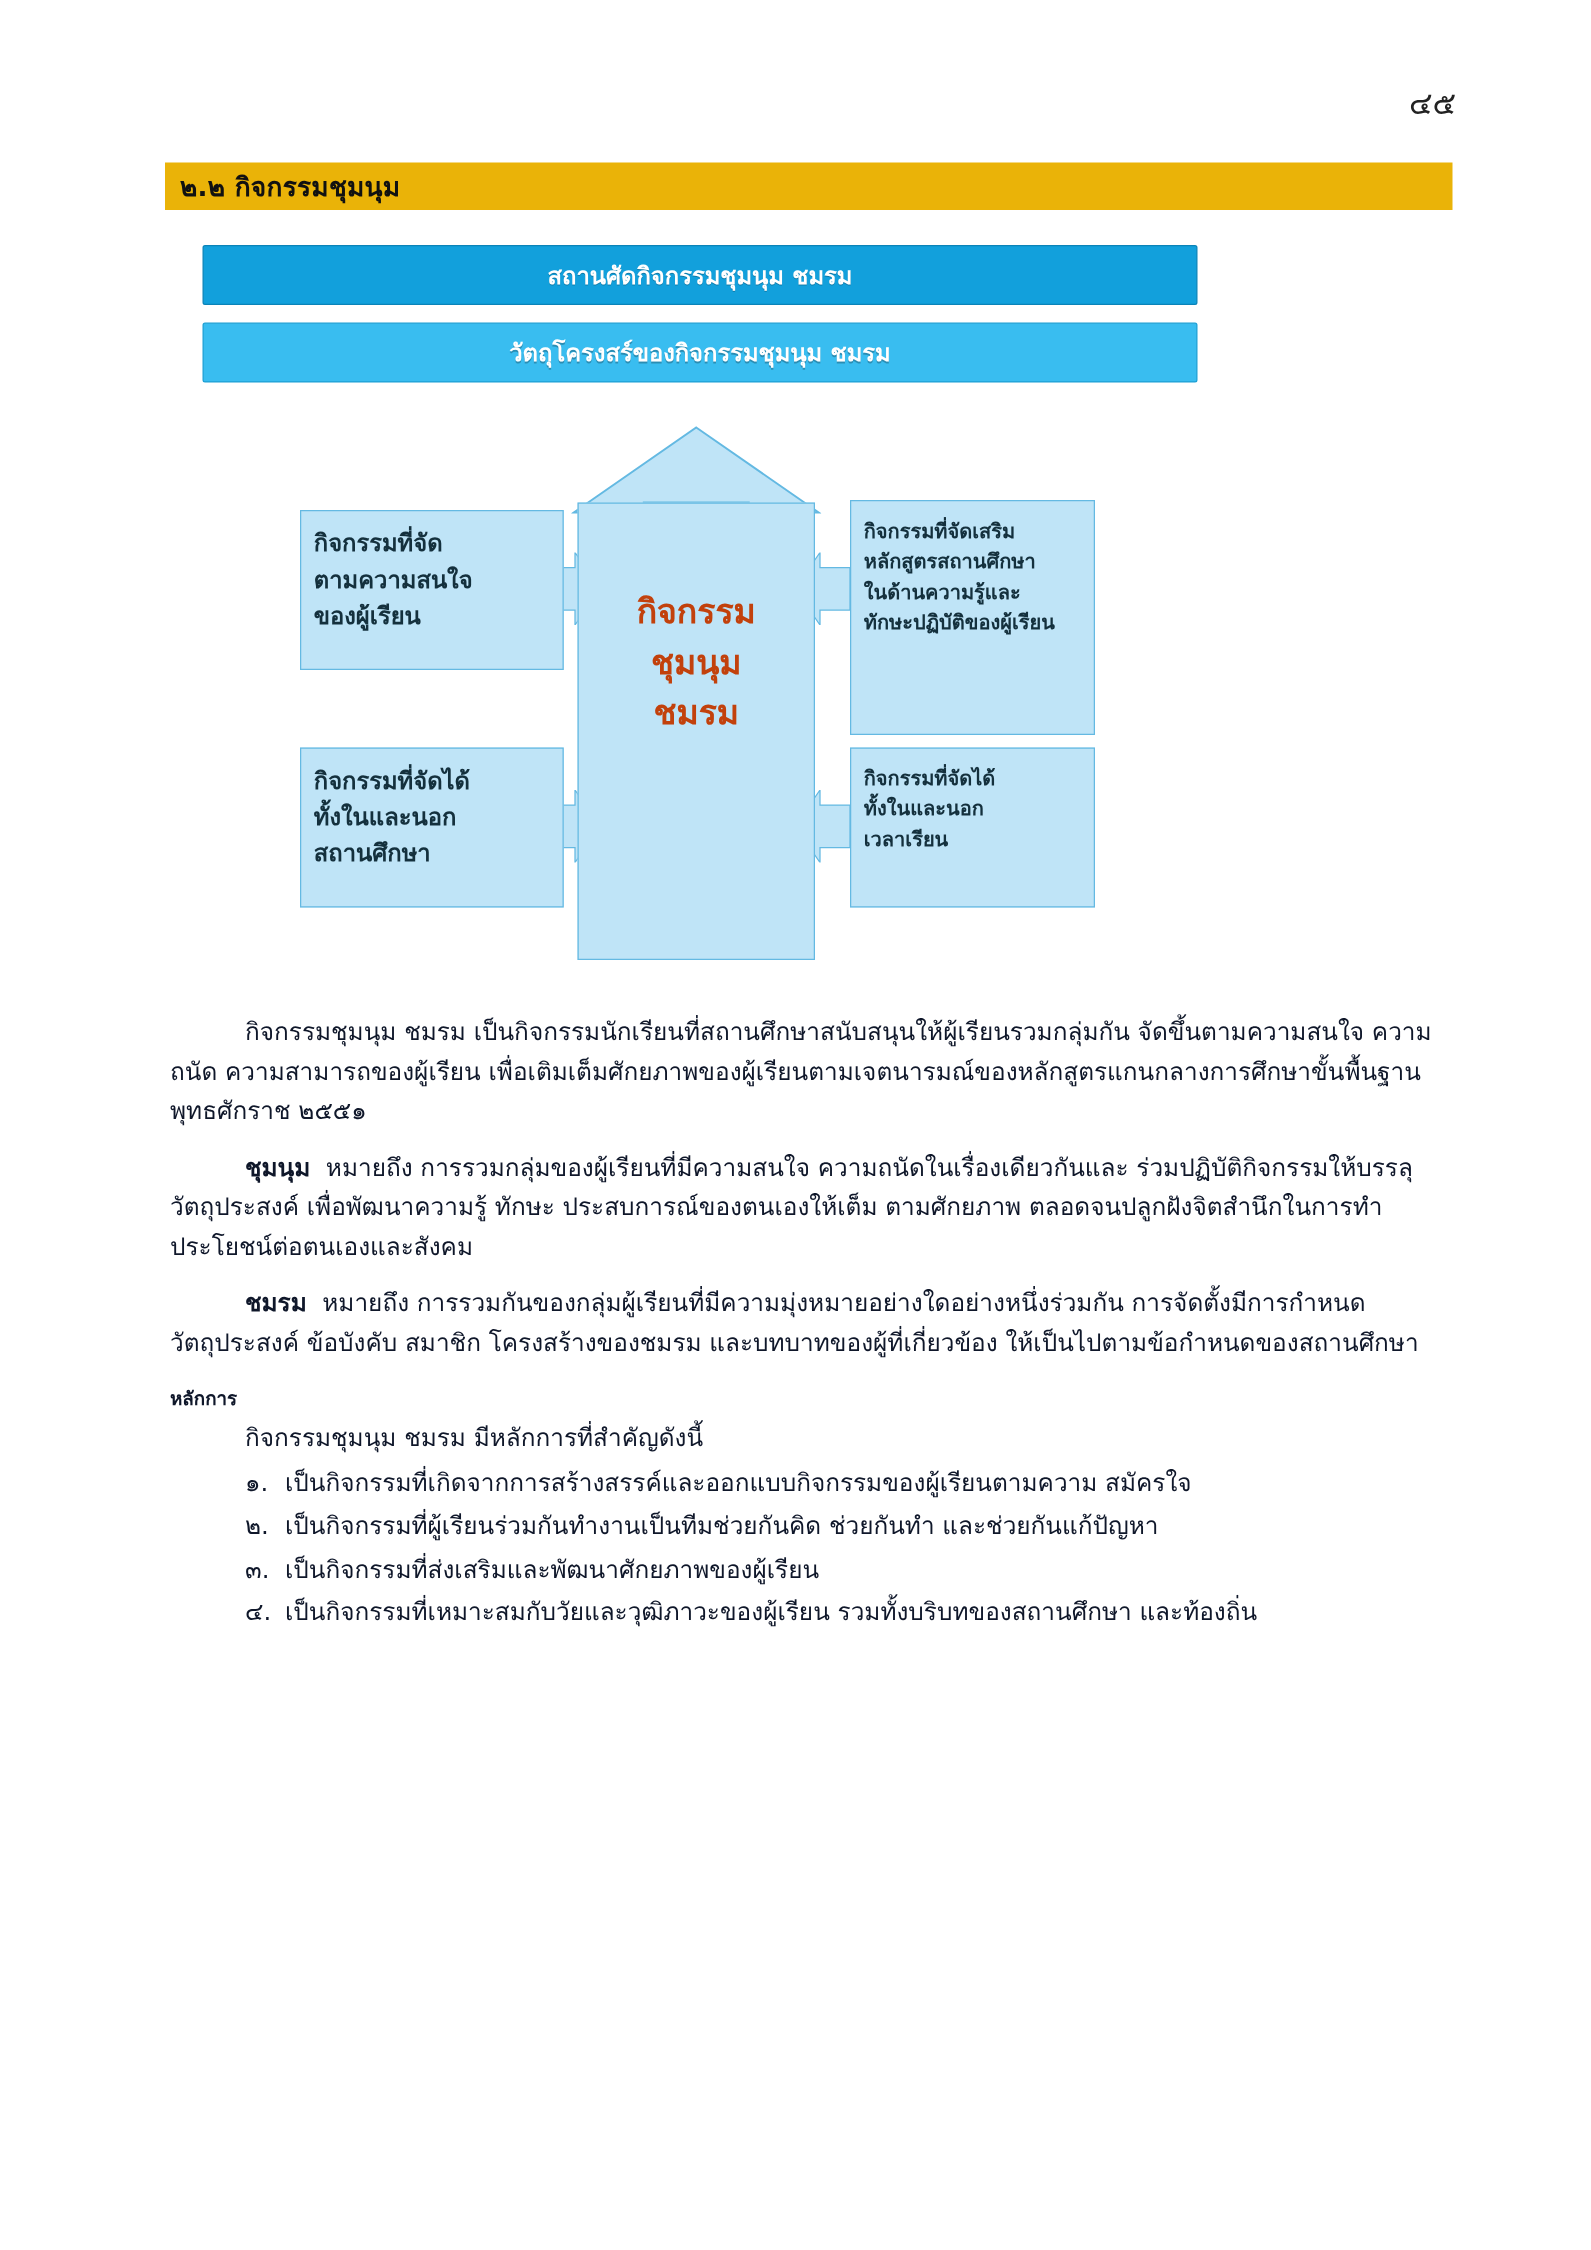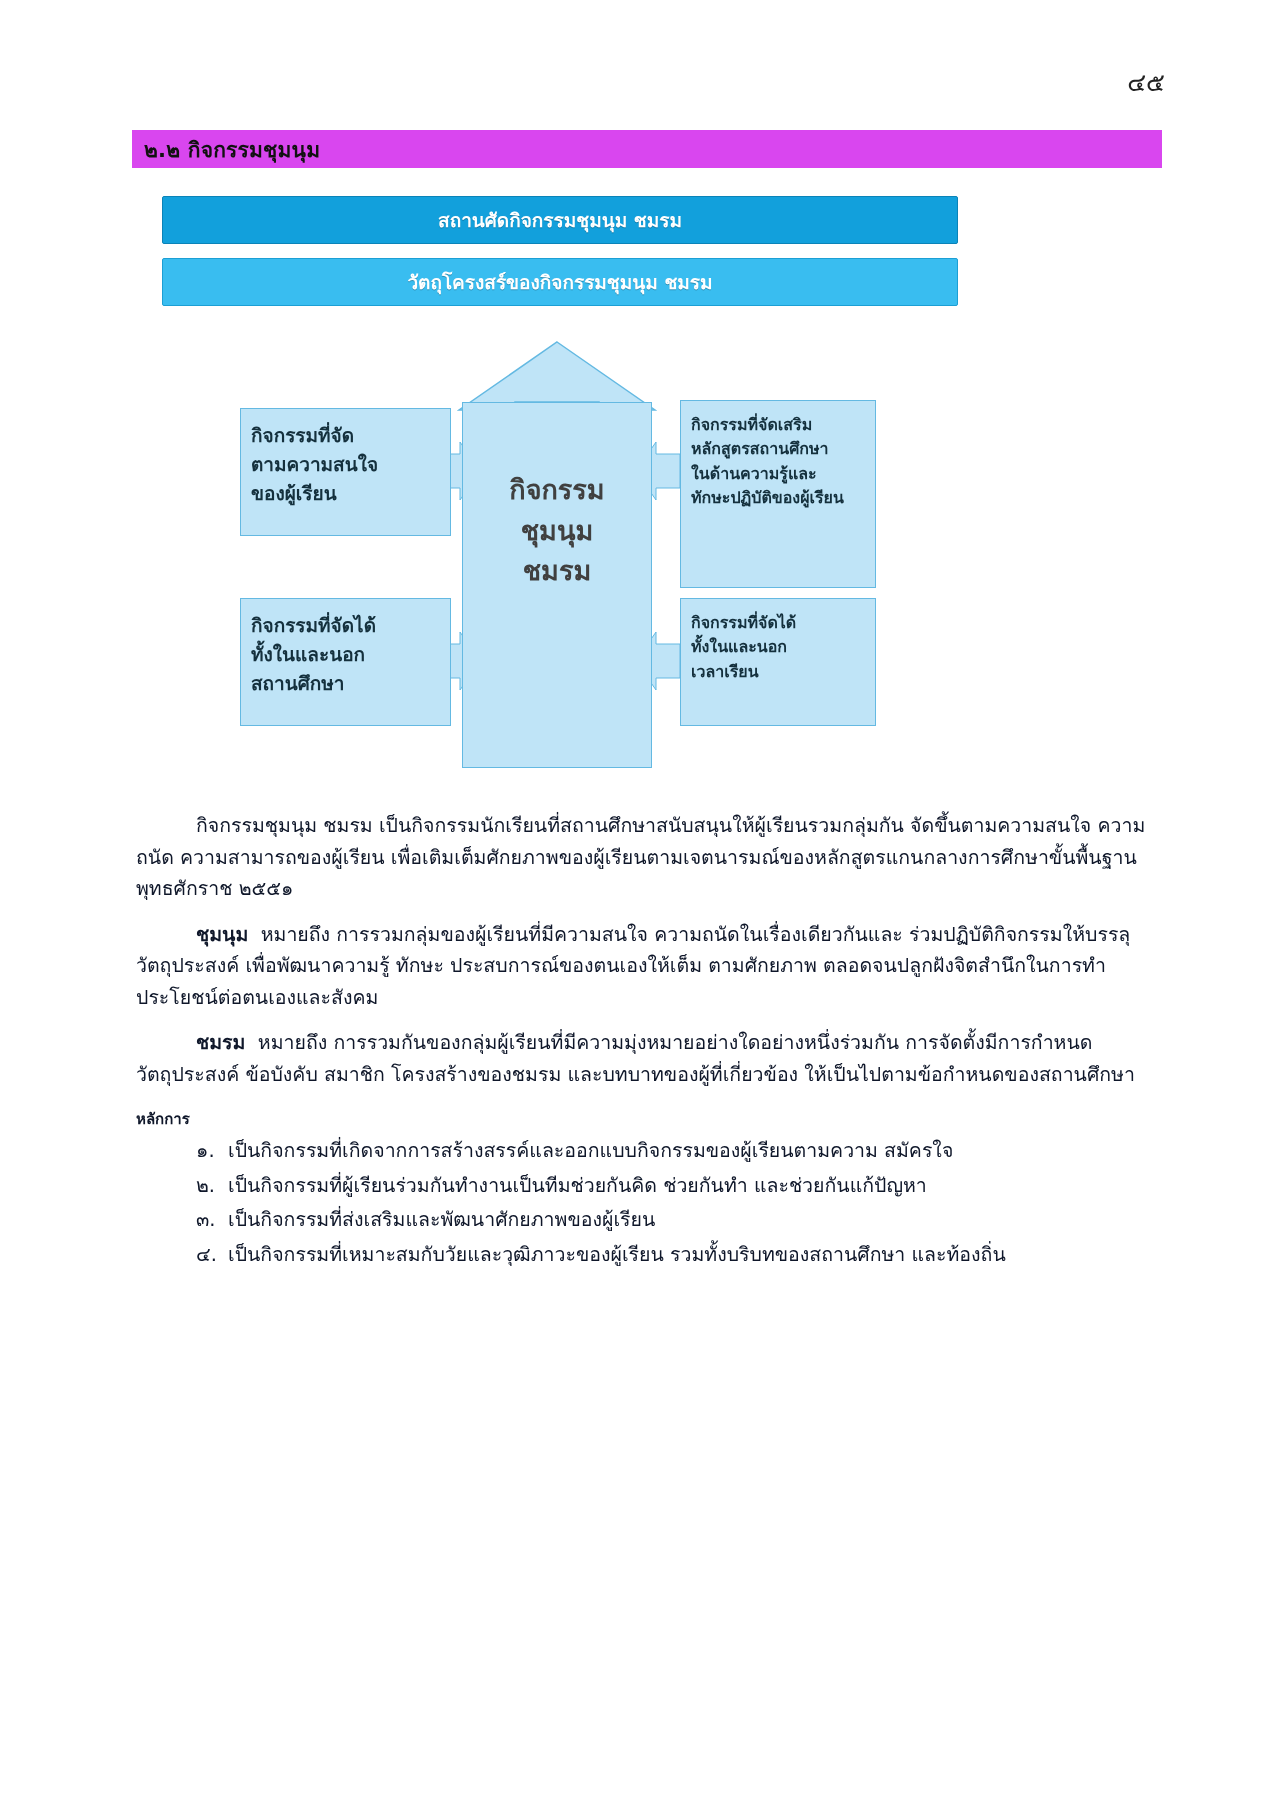--- a/index.html
+++ b/index.html
@@ -27,21 +27,21 @@
     right: 108px;
     font-size: 25px;
     color: #222;
   }
   .section-bar {
     position: absolute;
     left: 132px;
     top: 130px;
     width: 1030px;
     height: 38px;
-    background: #d946ef;
+    background: #eab308;
     display: flex;
     align-items: center;
     box-sizing: border-box;
     padding-left: 12px;
   }
   .section-bar .title {
     font-size: 21px;
     font-weight: bold;
     color: #111;
     letter-spacing: 0.2px;
@@ -106,21 +106,21 @@
     height: 72px;
   }
   .center-label {
     position: absolute;
     left: 0;
     top: 130px;
     width: 190px;
     text-align: center;
     font-size: 27px;
     font-weight: bold;
-    color: #404040;
+    color: #c2410c;
     line-height: 1.5;
   }
 
   .box {
     position: absolute;
     background: #bfe4f7;
     border: 1px solid #64b9e2;
     box-sizing: border-box;
     padding: 12px 10px;
     color: #14303d;
@@ -247,20 +247,21 @@
 
     <p class="para">
       <span style="display:inline-block; width:60px;"></span><span class="lead">ชุมนุม</span>&nbsp;&nbsp;<span>หมายถึง  การรวมกลุ่มของผู้เรียนที่มีความสนใจ ความถนัดในเรื่องเดียวกันและ ร่วมปฏิบัติกิจกรรมให้บรรลุวัตถุประสงค์ เพื่อพัฒนาความรู้ ทักษะ ประสบการณ์ของตนเองให้เต็ม ตามศักยภาพ ตลอดจนปลูกฝังจิตสำนึกในการทำประโยชน์ต่อตนเองและสังคม</span>
     </p>
 
     <p class="para">
       <span style="display:inline-block; width:60px;"></span><span class="lead">ชมรม</span>&nbsp;&nbsp;<span>หมายถึง  การรวมกันของกลุ่มผู้เรียนที่มีความมุ่งหมายอย่างใดอย่างหนึ่งร่วมกัน การจัดตั้งมีการกำหนดวัตถุประสงค์ ข้อบังคับ สมาชิก โครงสร้างของชมรม และบทบาทของผู้ที่เกี่ยวข้อง ให้เป็นไปตามข้อกำหนดของสถานศึกษา</span>
     </p>
 
     <h3 class="heading">หลักการ</h3>
+    <p class="para tight indent">กิจกรรมชุมนุม  ชมรม  มีหลักการที่สำคัญดังนี้</p>
 
     <ul class="numlist">
       <li>
         <span class="num">๑.</span>
         <span>เป็นกิจกรรมที่เกิดจากการสร้างสรรค์และออกแบบกิจกรรมของผู้เรียนตามความ สมัครใจ</span>
       </li>
       <li>
         <span class="num">๒.</span>
         <span>เป็นกิจกรรมที่ผู้เรียนร่วมกันทำงานเป็นทีมช่วยกันคิด ช่วยกันทำ  และช่วยกันแก้ปัญหา</span>
       </li>

